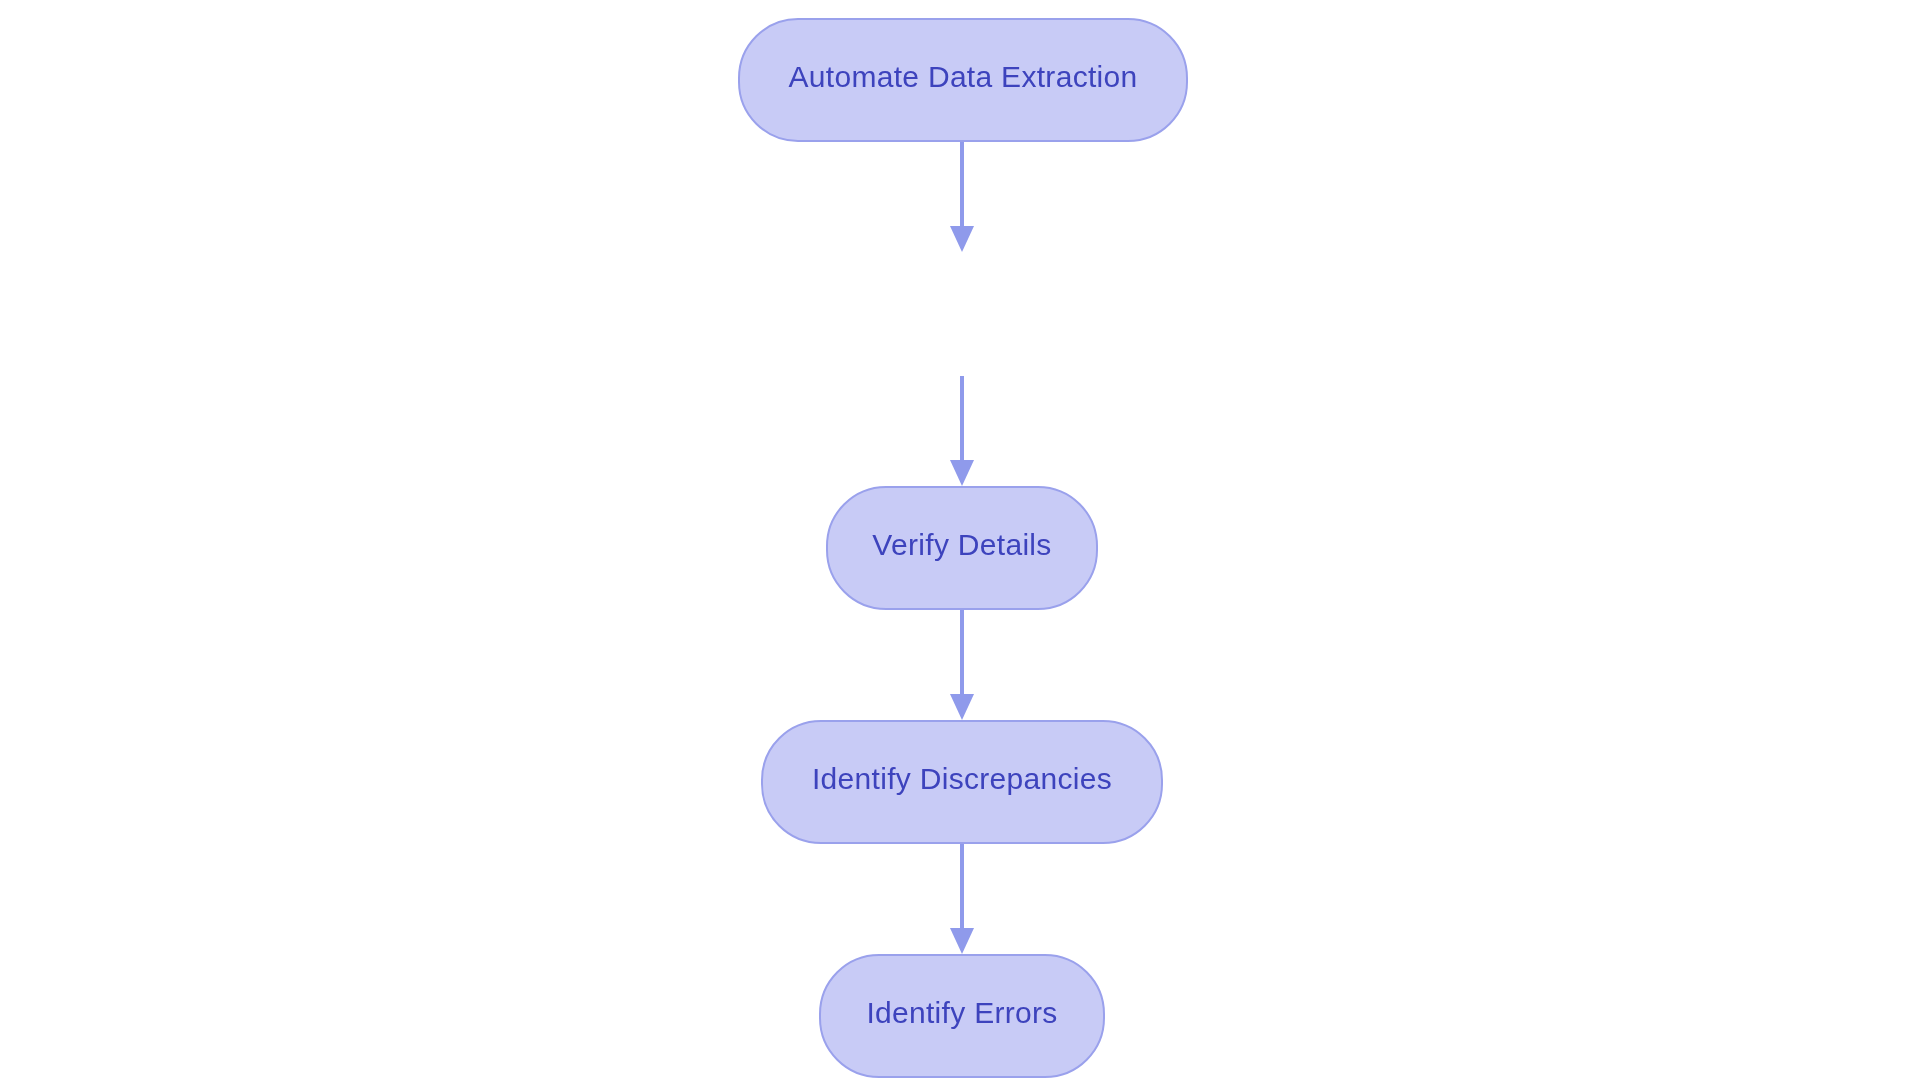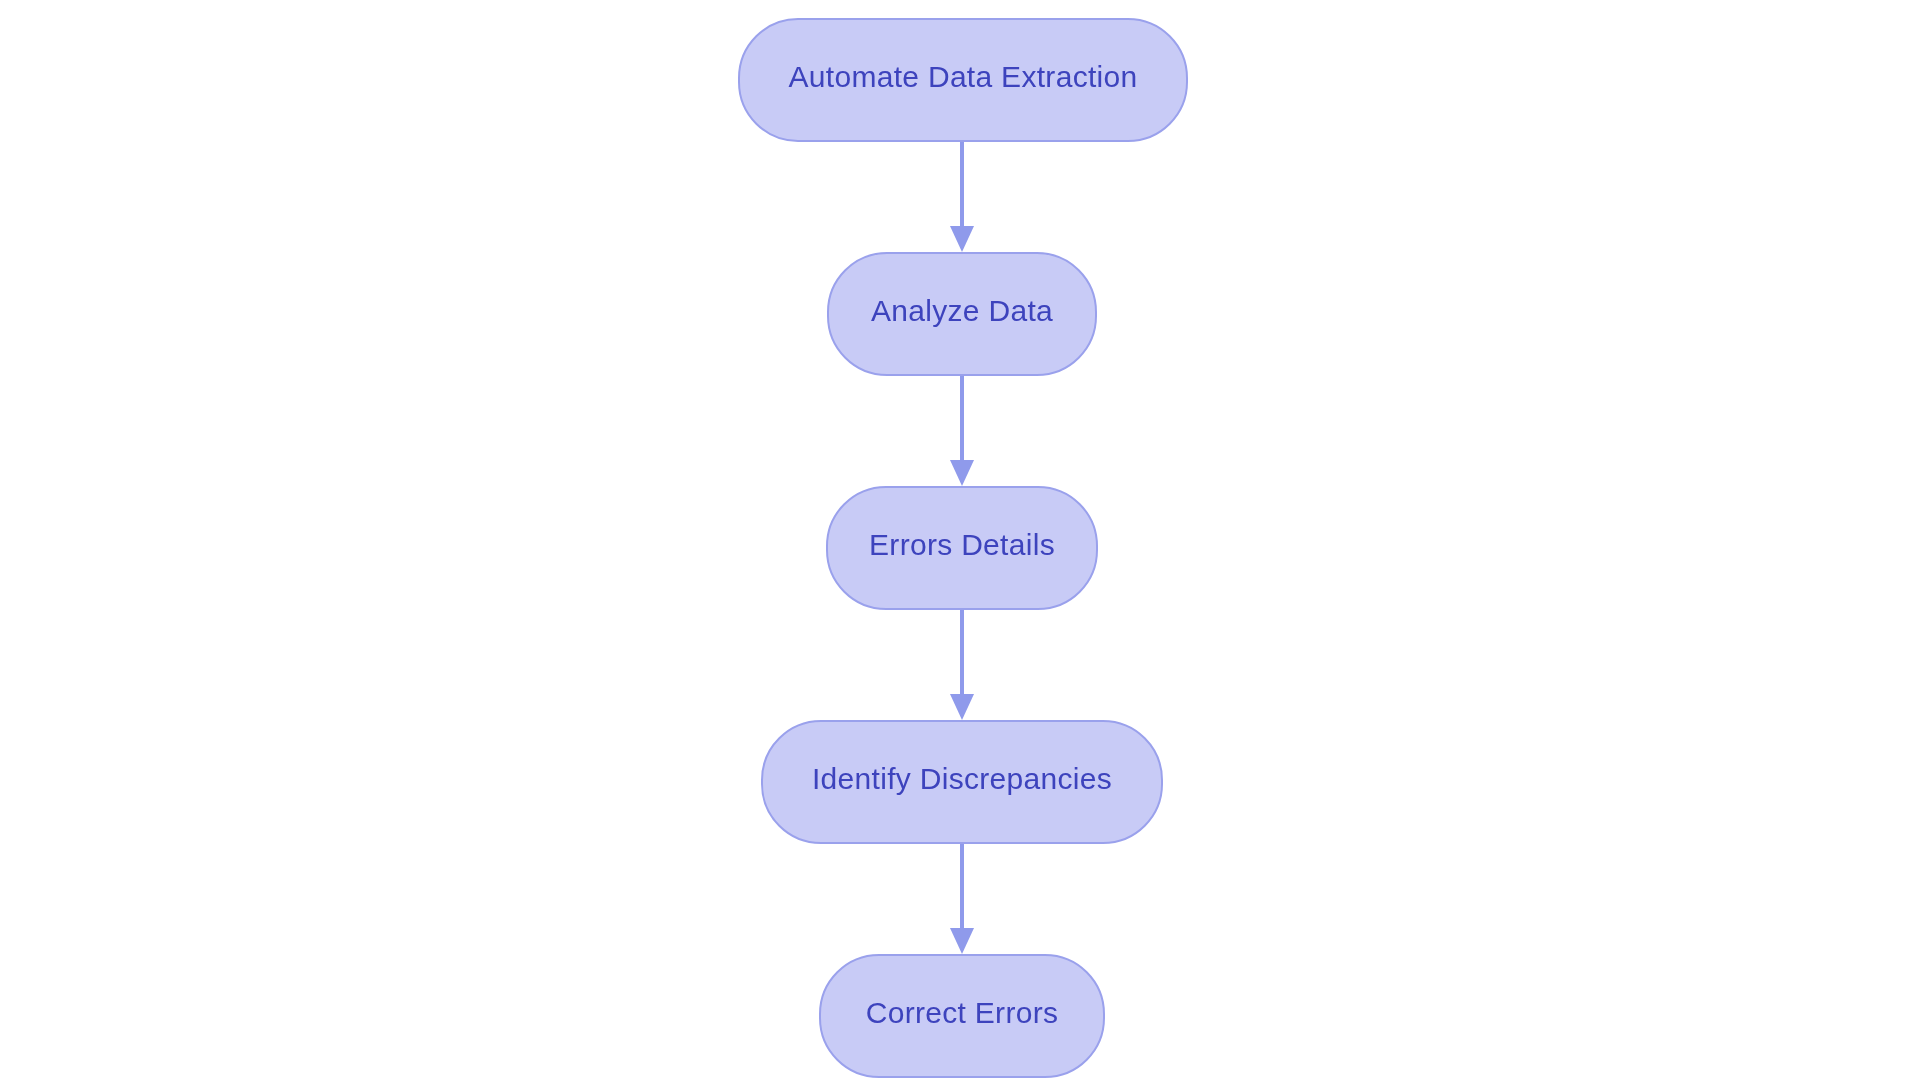--- a/index.html
+++ b/index.html
@@ -83,44 +83,41 @@
 
   <div class="flow-node node-1">
     <span class="node-label">Automate Data Extraction</span>
   </div>
 
   <div class="flow-arrow arrow-1">
     <div class="arrow-shaft"></div>
     <div class="arrow-head"></div>
   </div>
 
-  <div class="flow-node node-2">
-    <span class="node-label">Analyze Data</span>
-  </div>
 
   <div class="flow-arrow arrow-2">
     <div class="arrow-shaft"></div>
     <div class="arrow-head"></div>
   </div>
 
   <div class="flow-node node-3">
-    <span class="node-label">Errors Details</span>
+    <span class="node-label">Verify Details</span>
   </div>
 
   <div class="flow-arrow arrow-3">
     <div class="arrow-shaft"></div>
     <div class="arrow-head"></div>
   </div>
 
   <div class="flow-node node-4">
     <span class="node-label">Identify Discrepancies</span>
   </div>
 
   <div class="flow-arrow arrow-4">
     <div class="arrow-shaft"></div>
     <div class="arrow-head"></div>
   </div>
 
   <div class="flow-node node-5">
-    <span class="node-label">Correct Errors</span>
+    <span class="node-label">Identify Errors</span>
   </div>
 
 </div>
 
 </body></html>

